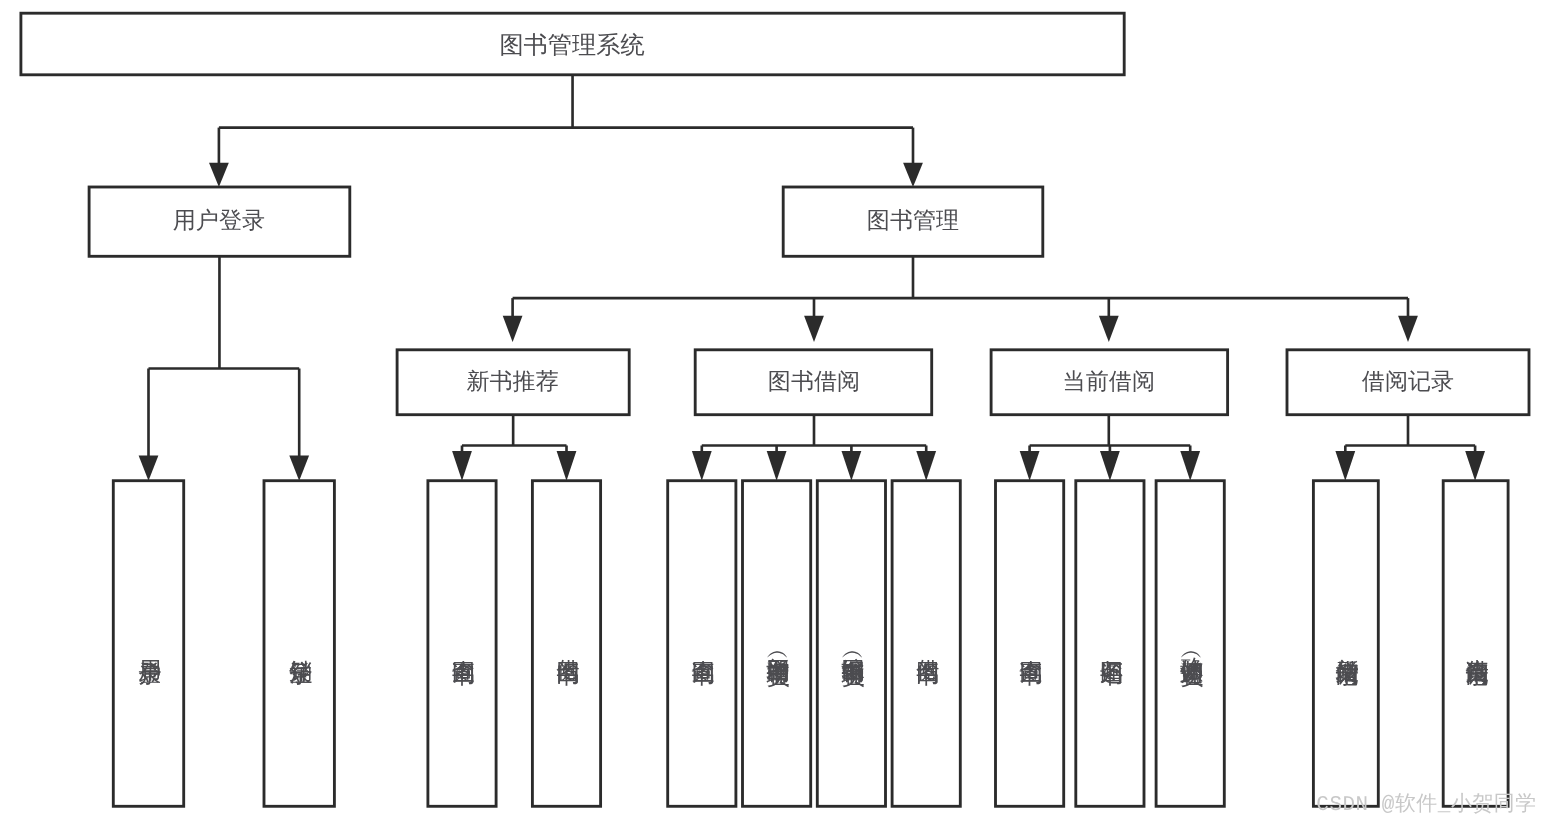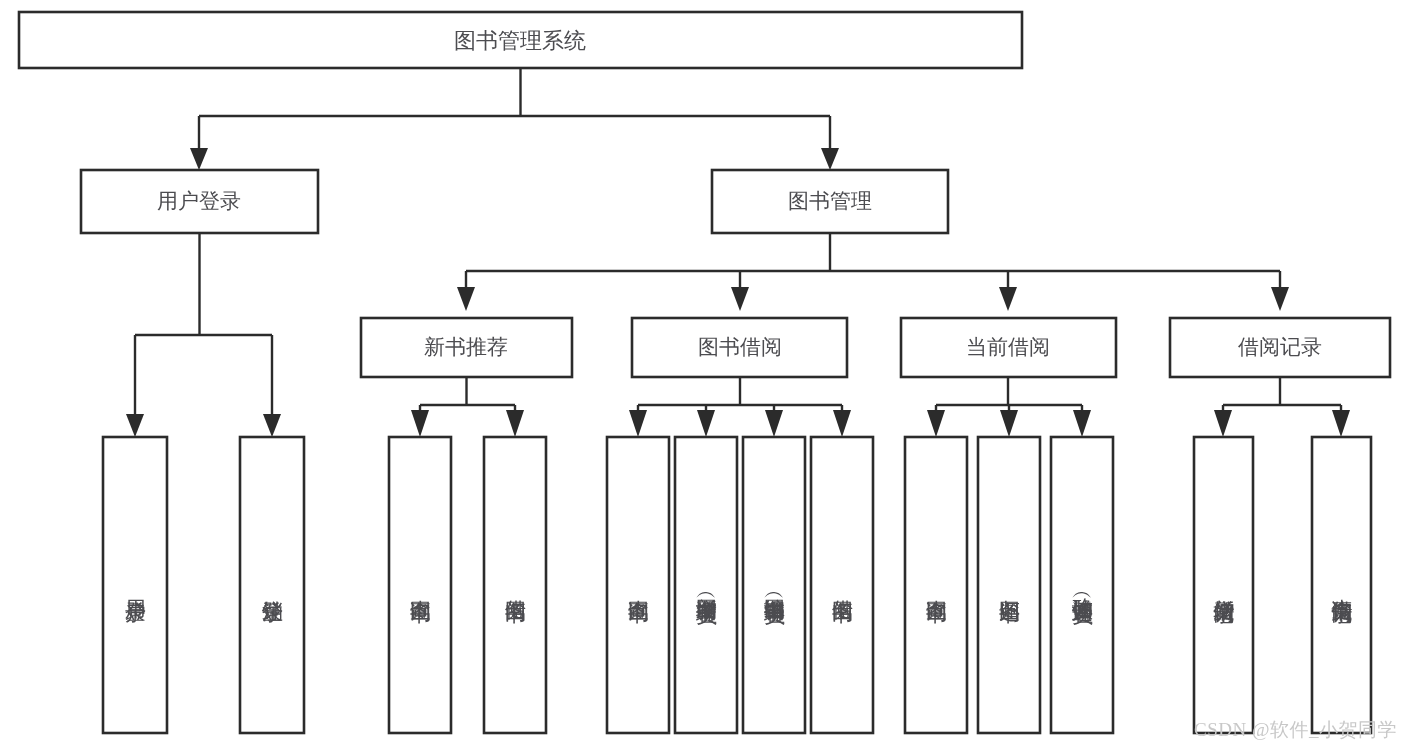--- a/index.html
+++ b/index.html
@@ -64,21 +64,21 @@
     line-height: 1.18;
     color: #4c4c50;
     letter-spacing: 1px;
     white-space: nowrap;
     pointer-events: none;
   }
   .watermark {
     position: absolute;
     right: 8px;
     bottom: 4px;
-    font-family: Liberation Serif, serif;
+    font-family: Liberation Mono, monospace;
     font-size: 19px;
     color: #c8c8c8;
     letter-spacing: 0.5px;
     white-space: nowrap;
   }
 </style>
 </head>
 <body>
 
 <div id="diagram-root">

